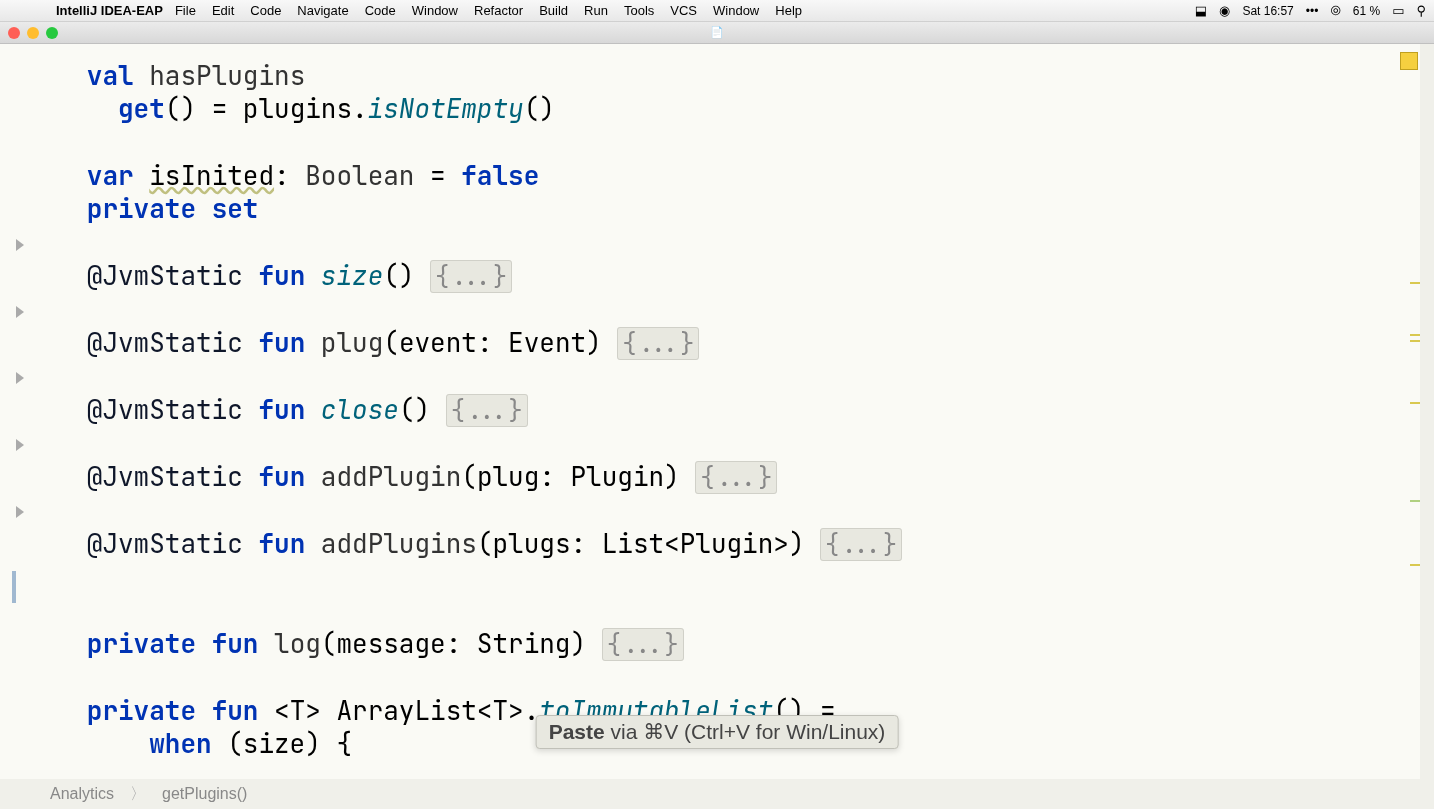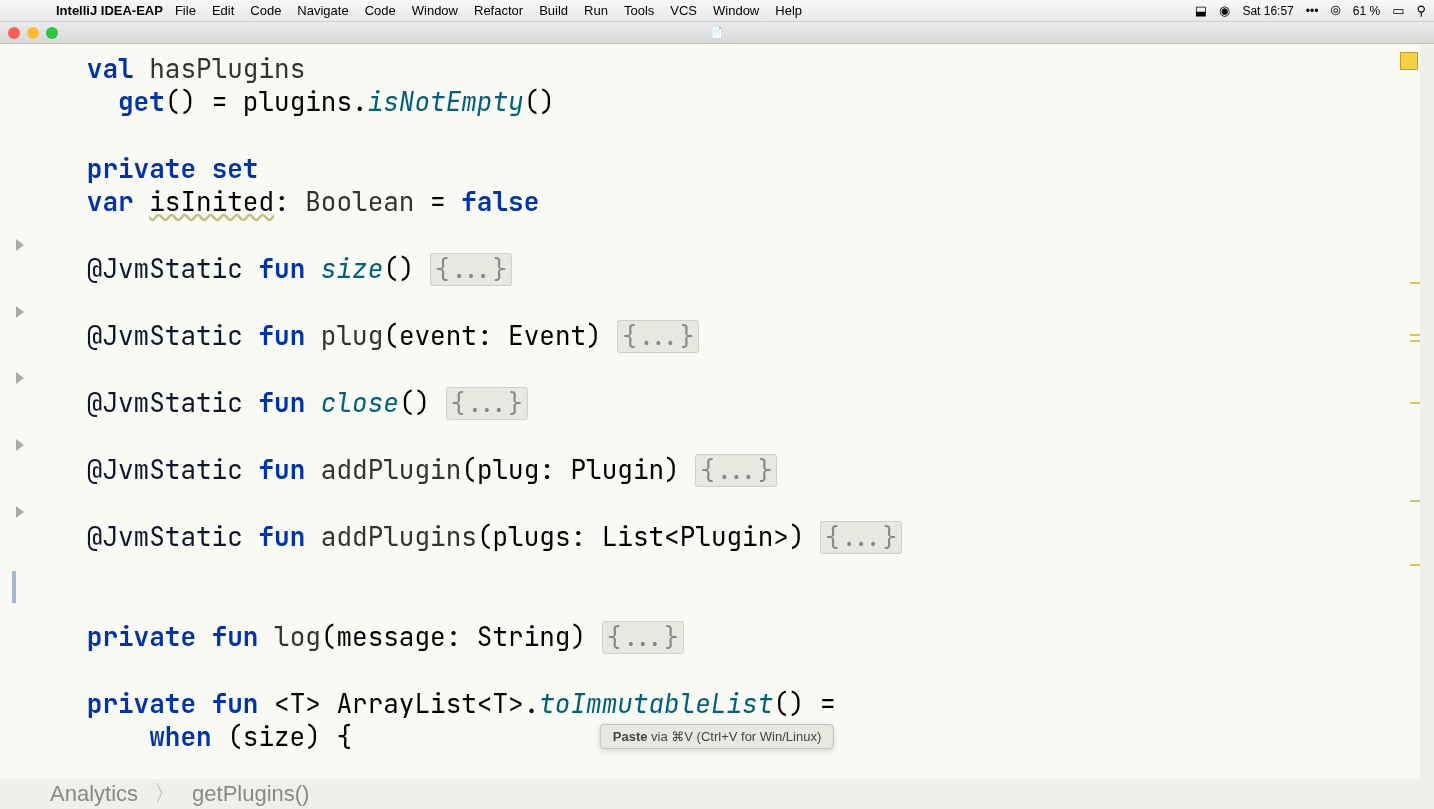--- a/index.html
+++ b/index.html
@@ -118,21 +118,21 @@
     .gutter-indicator {
       position: absolute;
       left: 12px;
       width: 4px;
       height: 32px;
       background: #a0b8d0;
     }
     
     .editor-content {
       flex: 1;
-      padding: 8px 30px 0 0;
+      padding: 15px 30px 0 0;
       font-family: 'JetBrains Mono', 'Menlo', 'Consolas', monospace;
       font-size: 26px;
       line-height: 1.28;
       position: relative;
     }
     
     .code-line {
       white-space: pre;
       position: relative;
     }
@@ -211,38 +211,38 @@
     
     .hint-popup {
       position: absolute;
       left: 50%;
       transform: translateX(-50%);
       bottom: 30px;
       background: #e8e8e0;
       border: 1px solid #c0c0b8;
       border-radius: 4px;
       padding: 4px 12px;
-      font-size: 13px;
+      font-size: 21px;
       color: #444;
       box-shadow: 0 2px 6px rgba(0,0,0,0.15);
     }
     
     .hint-popup .bold { font-weight: bold; }
     
     .status-bar {
       position: absolute;
       bottom: 0;
       left: 0;
       right: 0;
       height: 30px;
       background: #f0f0ea;
       display: flex;
       align-items: center;
       padding: 0 50px;
-      font-size: 22px;
+      font-size: 16px;
       color: #888;
     }
     
     .breadcrumb-sep {
       margin: 0 16px;
       color: #aaa;
     }
   </style>
 </head>
 <body>
@@ -293,22 +293,22 @@
     <div class="gutter-arrow" style="top:328px"></div>
     <div class="gutter-arrow" style="top:395px"></div>
     <div class="gutter-arrow" style="top:462px"></div>
     <div class="gutter-indicator" style="top:527px"></div>
   </div>
 
   <div class="editor-content">
     <div class="code-line">   <span class="kw">val</span> <span class="fn-decl">hasPlugins</span></div>
     <div class="code-line">     <span class="kw">get</span>() = <span>plugins</span>.<span class="fn-name">isNotEmpty</span>()</div>
     <div class="code-line"> </div>
+    <div class="code-line">   <span class="kw">var</span> <span class="wavy">isInited</span>: <span class="type">Boolean</span> = <span class="value">false</span></div>
     <div class="code-line">   <span class="kw">private</span> <span class="kw">set</span></div>
-    <div class="code-line">   <span class="kw">var</span> <span class="wavy">isInited</span>: <span class="type">Boolean</span> = <span class="value">false</span></div>
     <div class="code-line"> </div>
     <div class="code-line">   <span class="annotation">@JvmStatic</span> <span class="kw">fun</span> <span class="fn-name">size</span>() <span class="fold-region">{...}</span></div>
     <div class="code-line"> </div>
     <div class="code-line">   <span class="annotation">@JvmStatic</span> <span class="kw">fun</span> <span class="fn-decl">plug</span>(<span>event: Event</span>) <span class="fold-region">{...}</span></div>
     <div class="code-line"> </div>
     <div class="code-line">   <span class="annotation">@JvmStatic</span> <span class="kw">fun</span> <span class="fn-name">close</span>() <span class="fold-region">{...}</span></div>
     <div class="code-line"> </div>
     <div class="code-line">   <span class="annotation">@JvmStatic</span> <span class="kw">fun</span> <span class="fn-decl">addPlugin</span>(<span>plug: Plugin</span>) <span class="fold-region">{...}</span></div>
     <div class="code-line"> </div>
     <div class="code-line">   <span class="annotation">@JvmStatic</span> <span class="kw">fun</span> <span class="fn-decl">addPlugins</span>(<span>plugs: List&lt;Plugin&gt;</span>) <span class="fold-region">{...}</span></div>

